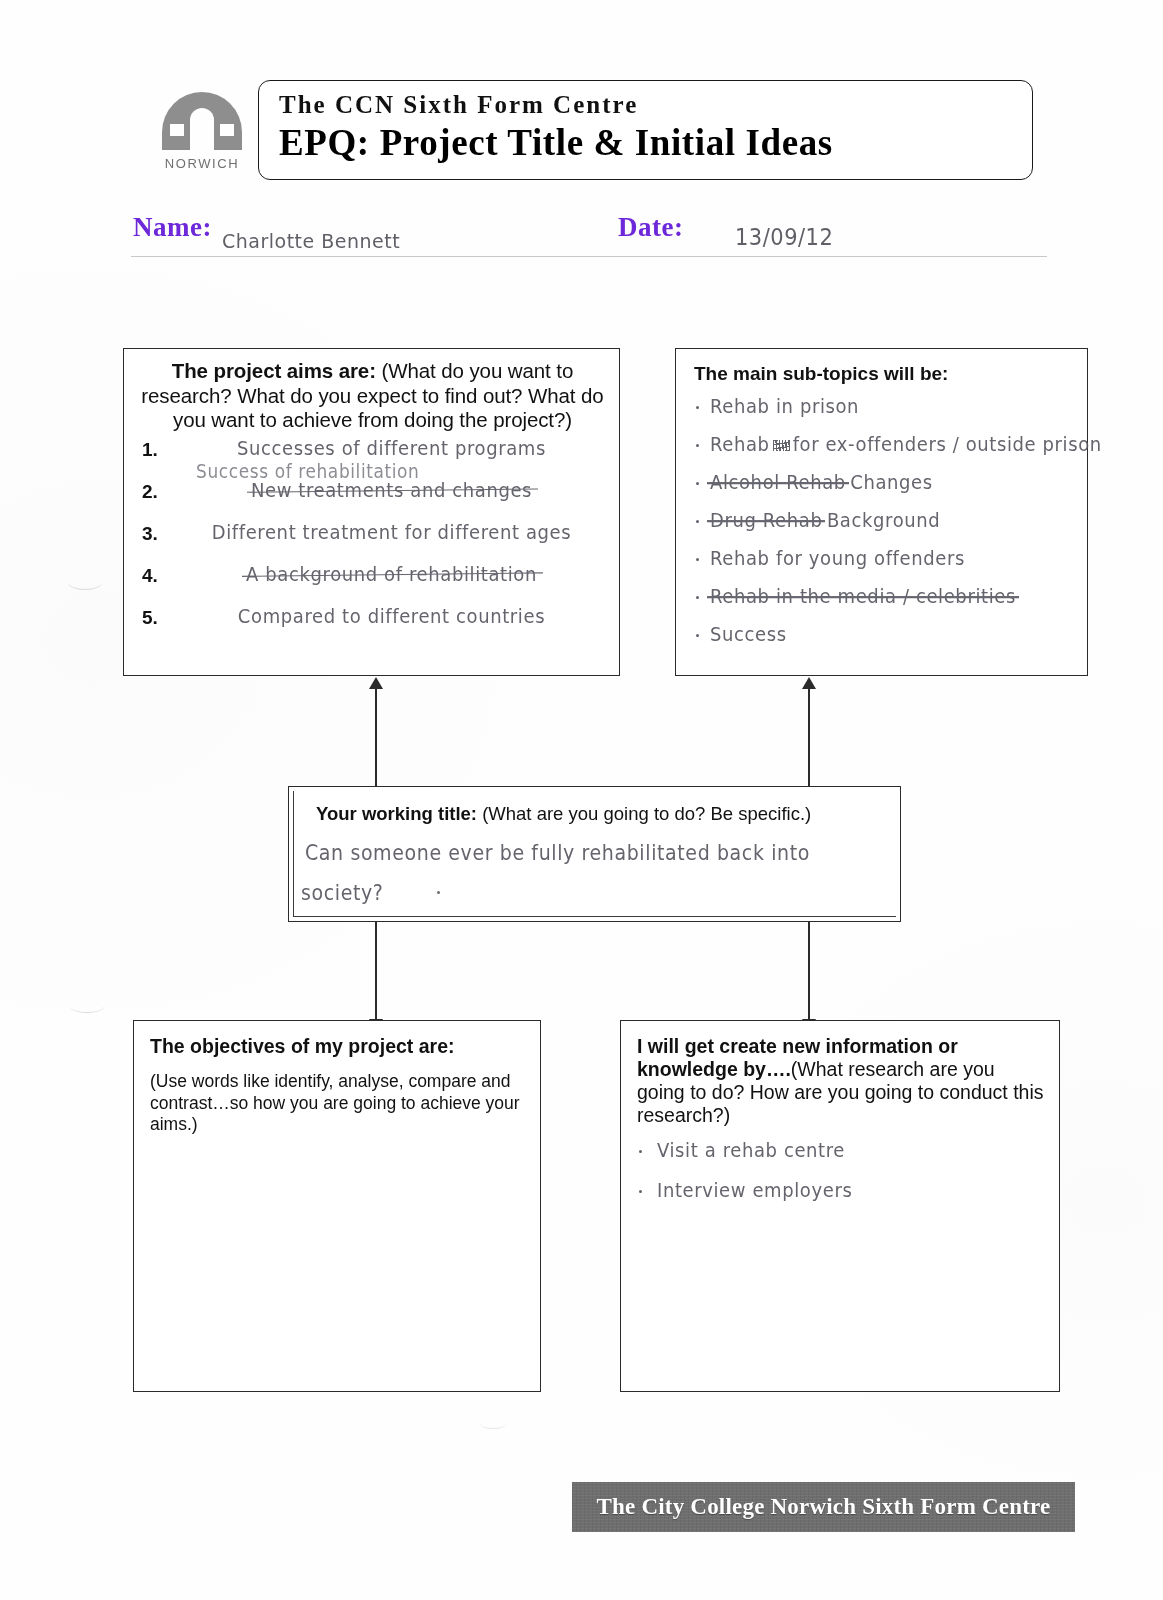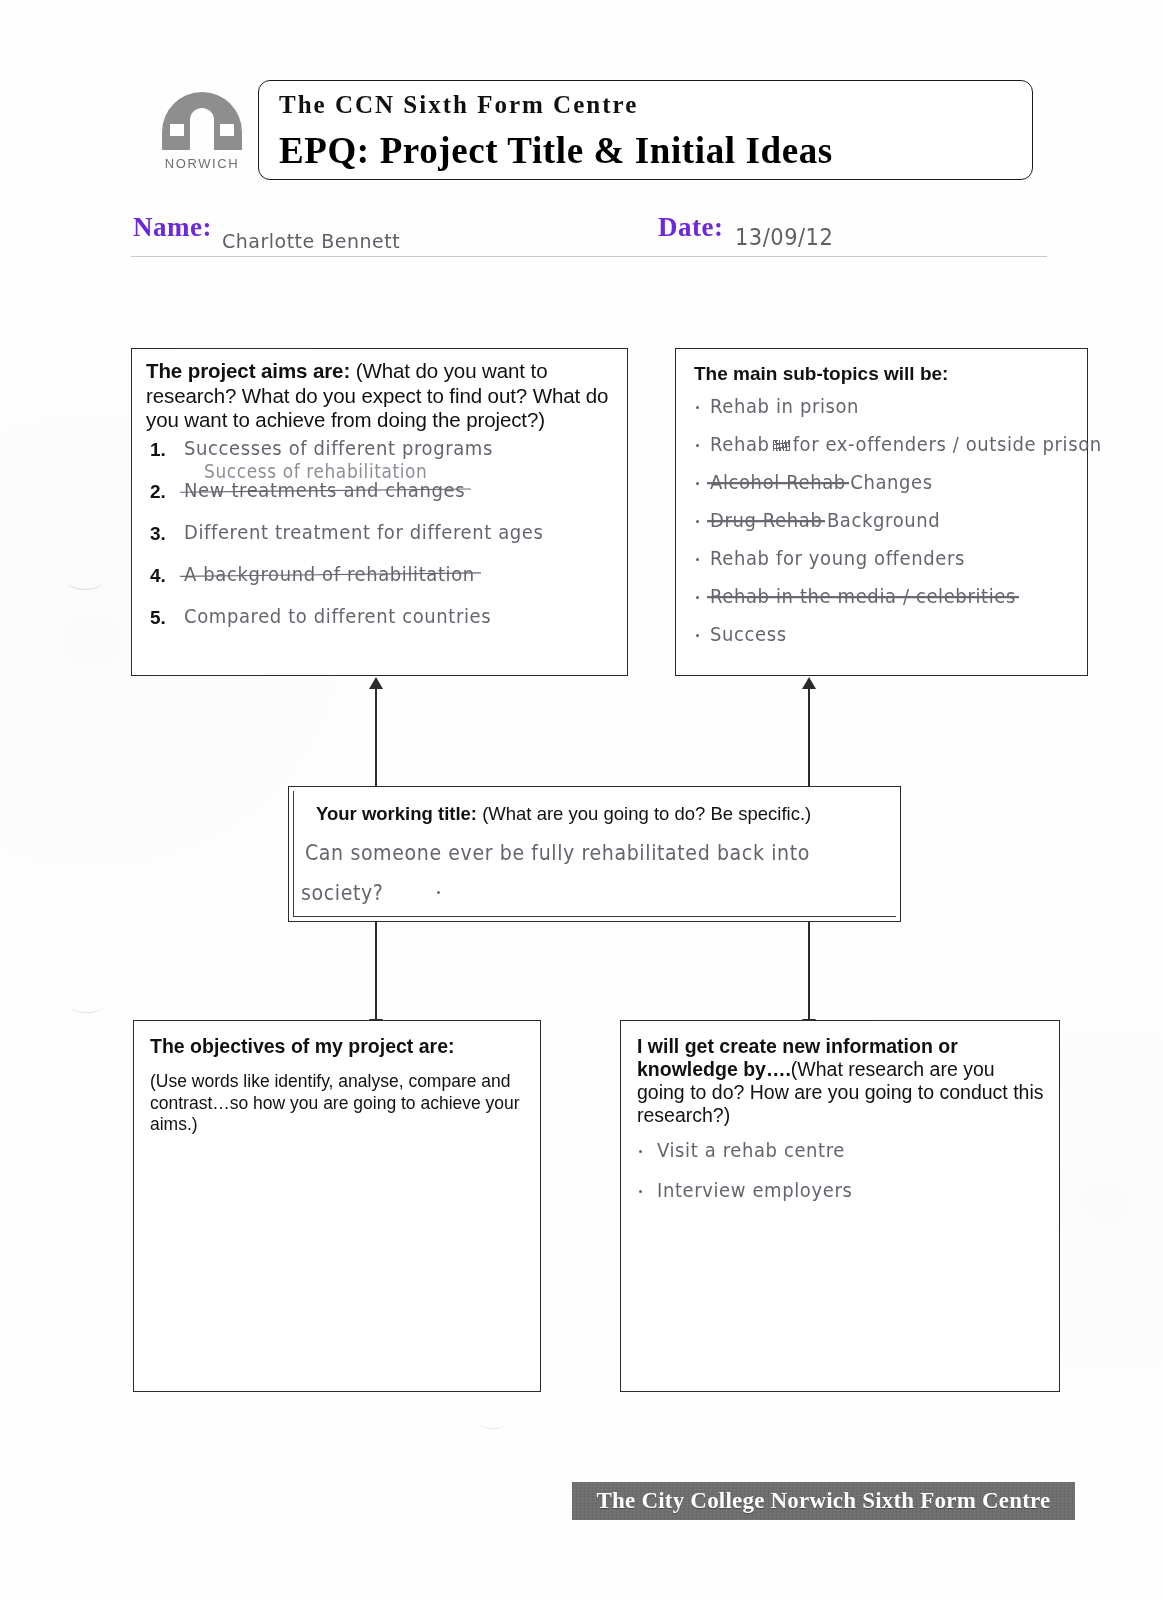--- a/index.html
+++ b/index.html
@@ -110,42 +110,42 @@
     letter-spacing: 2.0px;
     color: #111;
     white-space: nowrap;
   }
   .title-line2 {
     font-family: "Liberation Serif", serif;
     font-size: 37px;
     font-weight: 700;
     letter-spacing: 0.6px;
     color: #000;
-    margin-top: 10px;
+    margin-top: 2px;
     white-space: nowrap;
   }
 
   
   .field-row {
     position: absolute;
     left: 0;
     top: 208px;
     width: 100%;
     height: 52px;
   }
   .field-label {
     position: absolute;
     font-family: "Liberation Serif", serif;
     font-weight: 700;
     font-size: 27px;
     letter-spacing: 0.5px;
     color: #6d28d9;
   }
   .label-name { left: 133px; top: 4px; }
-  .label-date { left: 658px; top: 4px; }
+  .label-date { left: 618px; top: 4px; }
 
   .hand-value {
     position: absolute;
     font-family: "DejaVu Sans", sans-serif;
     color: #4a4a52;
     opacity: .88;
     transform: scale(1, 1.06);
   }
   .value-name {
     left: 222px; top: 22px;
@@ -179,25 +179,26 @@
     color: #111;
   }
   .box-prompt {
     font-family: "Liberation Sans", sans-serif;
     font-weight: 400;
     color: #111;
   }
 
   
   .aims-box {
-    left: 131px;
+    left: 123px;
     top: 348px;
     width: 497px;
     height: 328px;
     padding: 10px 12px 17px 14px;
+    text-align: center;
   }
   .aims-head {
     font-size: 20.5px;
     line-height: 24.5px;
     letter-spacing: -0.1px;
   }
   .aims-list {
     margin: 4px 0 0 0;
     padding: 0;
     list-style: none;
@@ -427,21 +428,21 @@
   .arrow-up-right  { left: 808px; top: 688px; height: 98px; }
   .arrow-dn-left   { left: 375px; top: 922px; height: 98px; }
   .arrow-dn-right  { left: 808px; top: 922px; height: 98px; }
 
   
   .footer-band {
     position: absolute;
     left: 572px;
     top: 1482px;
     width: 503px;
-    height: 38px;
+    height: 50px;
     background: #6e6e6e;
     background-image:
       repeating-linear-gradient(0deg, rgba(255,255,255,.05) 0 1px, transparent 1px 3px),
       repeating-linear-gradient(90deg, rgba(0,0,0,.06) 0 1px, transparent 1px 4px);
     display: flex;
     align-items: center;
     justify-content: center;
   }
   .footer-text {
     font-family: "Liberation Serif", serif;

